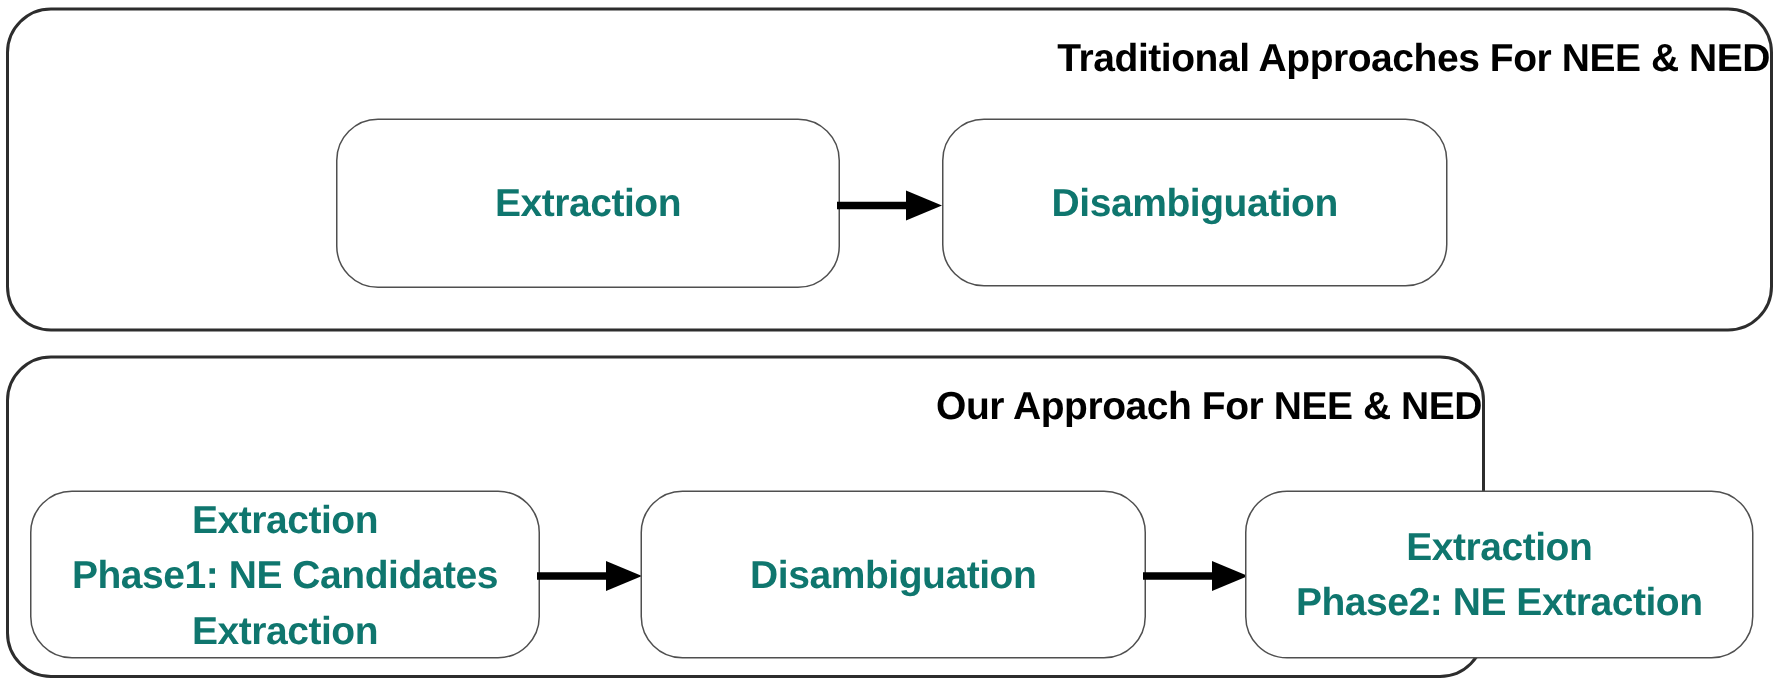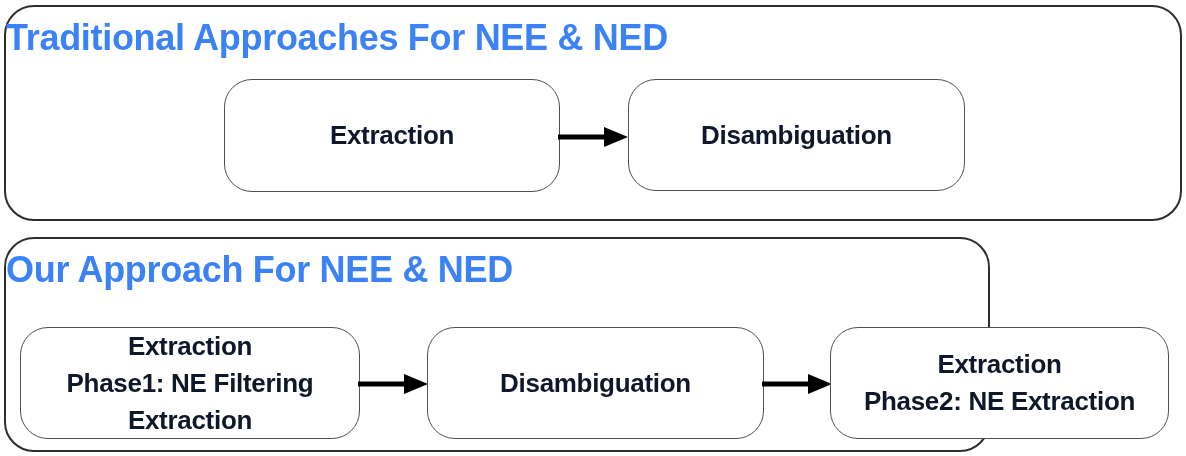--- a/index.html
+++ b/index.html
@@ -21,43 +21,43 @@
     background: #ffffff;
     border: 2.5px solid #2d2d2d;
     border-radius: 30px;
   }
   #panel-top    { left: 4px;  top: 5px;   width: 1178px; height: 216px; }
   #panel-bottom { left: 4px;  top: 237px; width: 986px; height: 215px; }
   .panel-title {
     position: absolute;
     left: 0; right: 0;
     top: 13px;
-    text-align: left;
-    font-size: 36px;
+    text-align: right;
+    font-size: 26px;
     line-height: 36px;
     font-weight: bold;
     letter-spacing: -0.3px;
-    color: #3b82f6;
+    color: #000000;
     white-space: nowrap;
   }
   .node {
     position: absolute;
     background: #ffffff;
     border: 1.5px solid #4f4f4f;
     border-radius: 28px;
     display: flex;
     flex-direction: column;
     align-items: center;
     justify-content: center;
     text-align: center;
     font-weight: bold;
     font-size: 26px;
     line-height: 37px;
     letter-spacing: -0.3px;
-    color: #0f172a;
+    color: #0f766e;
     white-space: nowrap;
   }
   
   #t-node-extraction      { left: 218px; top: 72px; width: 336px; height: 113px; }
   #t-node-disambiguation  { left: 622px; top: 72px; width: 337px; height: 112px; }
   
   #o-node-phase1          { left: 14px;  top: 88px; width: 340px; height: 112px; }
   #o-node-disambiguation  { left: 421px; top: 88px; width: 337px; height: 112px; }
   #o-node-phase2          { left: 824px; top: 88px; width: 339px; height: 112px; }
   .arrow { position: absolute; display: block; }
@@ -85,21 +85,21 @@
     <div class="node" id="t-node-disambiguation">
       <span class="node-line">Disambiguation</span>
     </div>
   </section>
 
   <section class="panel" id="panel-bottom">
     <h2 class="panel-title">Our Approach For NEE &amp; NED</h2>
 
     <div class="node" id="o-node-phase1">
       <span class="node-line">Extraction</span>
-      <span class="node-line">Phase1: NE Filtering</span>
+      <span class="node-line">Phase1: NE Candidates</span>
       <span class="node-line">Extraction</span>
     </div>
 
     <svg class="arrow" id="o-arrow-1" width="70" height="24" viewBox="0 0 70 24" aria-hidden="true">
       <line x1="0" y1="12" x2="49" y2="12" stroke="#000000" stroke-width="5"></line>
       <polygon points="46,2 70,12 46,22" fill="#000000"></polygon>
     </svg>
 
     <div class="node" id="o-node-disambiguation">
       <span class="node-line">Disambiguation</span>

